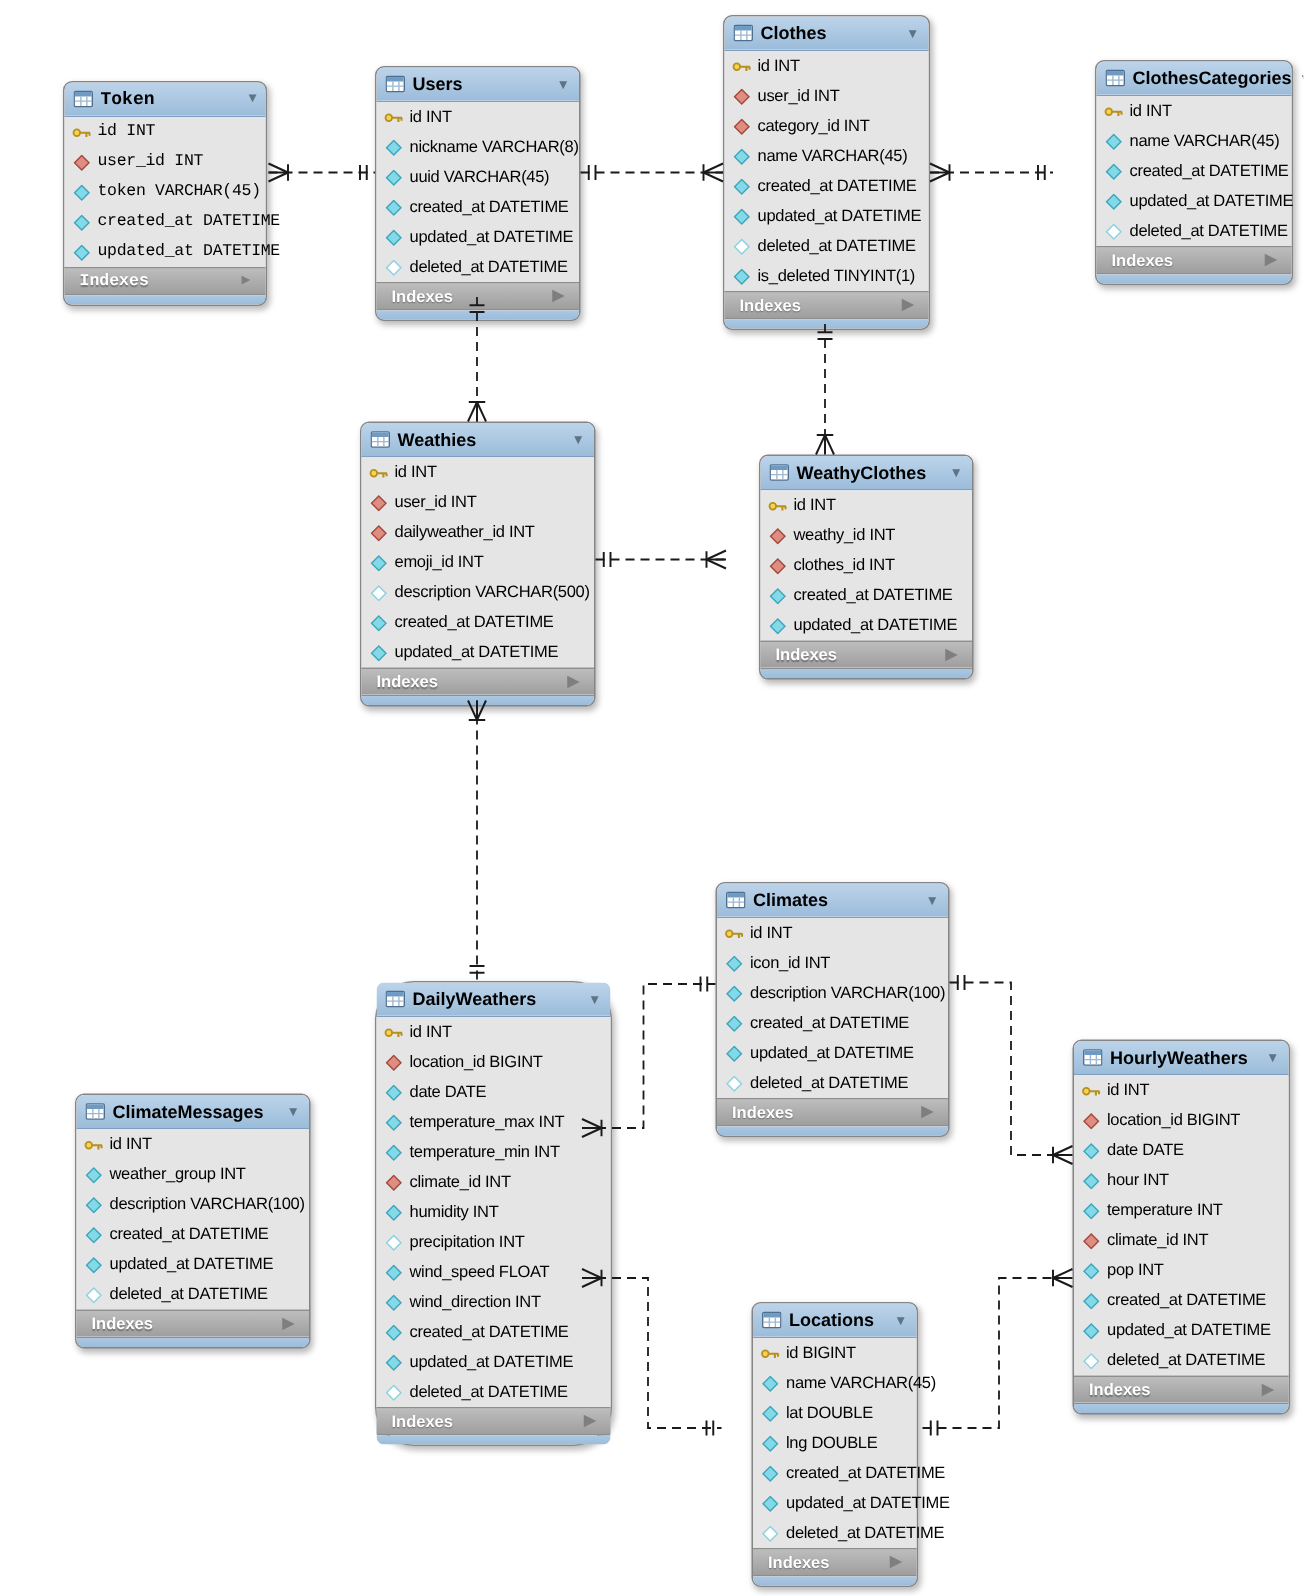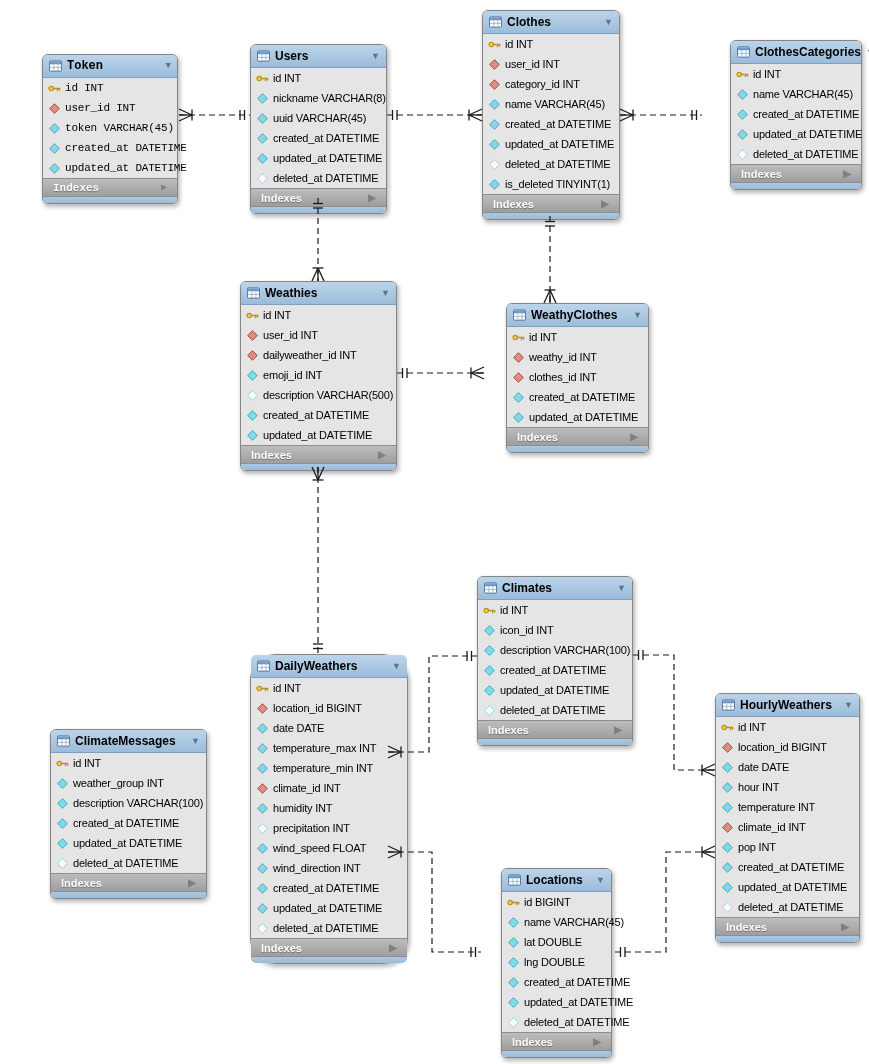--- a/index.html
+++ b/index.html
@@ -455,21 +455,21 @@
           </span>
           <span class="row-text">updated_at DATETIME</span>
         </div>
       </div>
     <div class="tbl-footer">
       <span class="footer-label">Indexes</span>
       <span class="footer-arrow">▶</span>
     </div>
     <div class="tbl-bottom"></div>
   </div>
-    <div class="db-table" style="left: 477px; top: 576px; width: 156px;">
+    <div class="db-table" style="left: 477px; top: 588px; width: 156px;">
     <div class="tbl-header">
       <span class="tbl-icon row-icon">
           <svg width="14" height="12" viewBox="0 0 14 12">
             <rect x="0.5" y="0.5" width="13" height="11" rx="1" fill="#ffffff" stroke="#4f6f90"></rect>
             <rect x="1" y="1" width="12" height="3.2" fill="#6e9ac4"></rect>
             <line x1="1" y1="7.5" x2="13" y2="7.5" stroke="#9db8d0"></line>
             <line x1="5.3" y1="4.2" x2="5.3" y2="11" stroke="#9db8d0"></line>
             <line x1="9.6" y1="4.2" x2="9.6" y2="11" stroke="#9db8d0"></line>
           </svg>
         </span>

